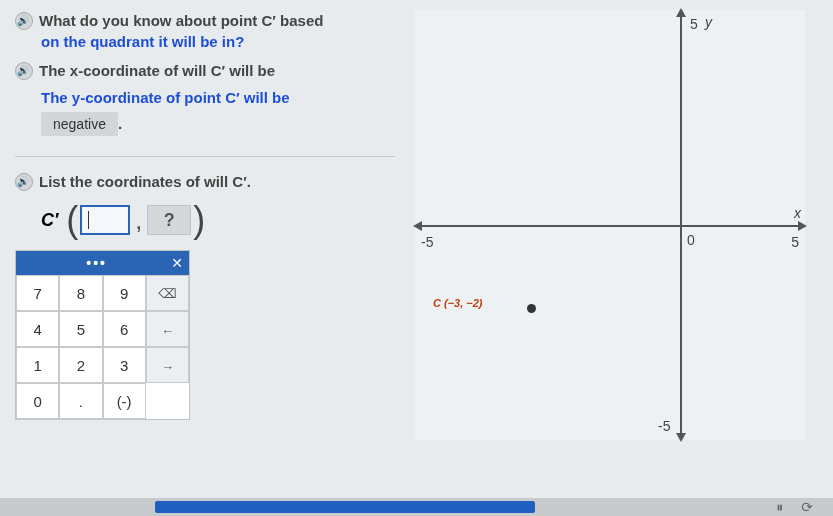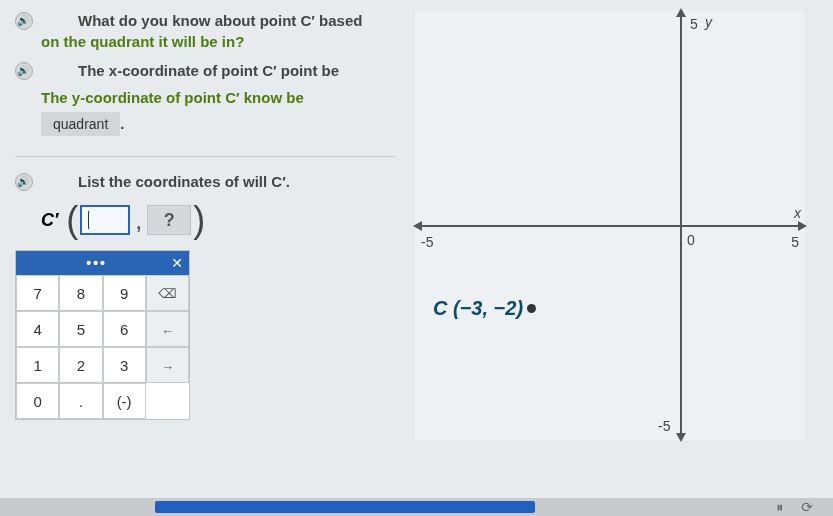--- a/index.html
+++ b/index.html
@@ -44,24 +44,24 @@
     background: #d5d8da;
     border: 1px solid #aaa;
     display: inline-flex;
     align-items: center;
     justify-content: center;
     flex-shrink: 0;
     margin-top: 2px;
     font-size: 10px;
     color: #555;
   }
-  .q-text { flex: 1; margin-left: 39px; }
+  .q-text { flex: 1; }
   .indent-text {
     margin-left: 26px;
-    color: #4d7c0f;
+    color: #1d4ed8;
     font-size: 15px;
     font-weight: 600;
     margin-top: 8px;
   }
   .answer-chip {
     display: inline-block;
     background: #d2d6d9;
     padding: 4px 12px;
     color: #333;
     font-size: 14px;
@@ -174,22 +174,22 @@
     color: #444;
   }
   .point {
     position: absolute;
     width: 9px; height: 9px;
     background: #333;
     border-radius: 50%;
   }
   .point-label {
     position: absolute;
-    font-size: 20px;
-    color: #0c4a6e;
+    font-size: 11px;
+    color: #c2410c;
     font-weight: 600;
     font-style: italic;
   }
 
   
   .bottom-bar {
     position:absolute;
     bottom:0; left:0; right:0;
     height: 18px;
     background: #c7cbce;
@@ -216,25 +216,25 @@
       <div class="q-line">
         <span class="audio-icon">🔊</span>
         <span class="q-text">What do you know about point C′ based</span>
       </div>
       <div class="indent-text" style="margin-left:26px;margin-top:2px;">on the quadrant it will be in?</div>
     </div>
 
     <div class="question-block">
       <div class="q-line">
         <span class="audio-icon">🔊</span>
-        <span class="q-text">The x-coordinate of point C′ point be</span>
-      </div>
-      <div class="indent-text">The y-coordinate of point C′ know be</div>
+        <span class="q-text">The x-coordinate of will C′ will be</span>
+      </div>
+      <div class="indent-text">The y-coordinate of point C′ will be</div>
       <div>
-        <span class="answer-chip">quadrant</span><span class="period">.</span>
+        <span class="answer-chip">negative</span><span class="period">.</span>
       </div>
     </div>
 
     <hr class="divider">
 
     <div class="question-block">
       <div class="q-line">
         <span class="audio-icon">🔊</span>
         <span class="q-text">List the coordinates of will C′.</span>
       </div>

